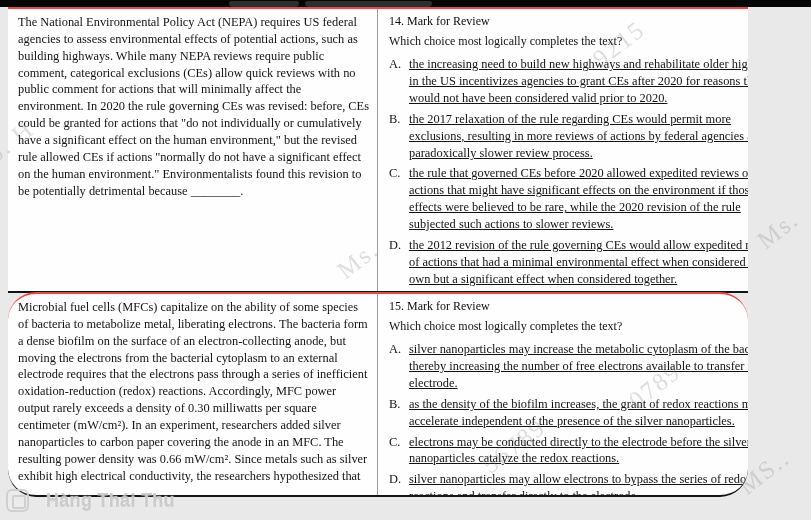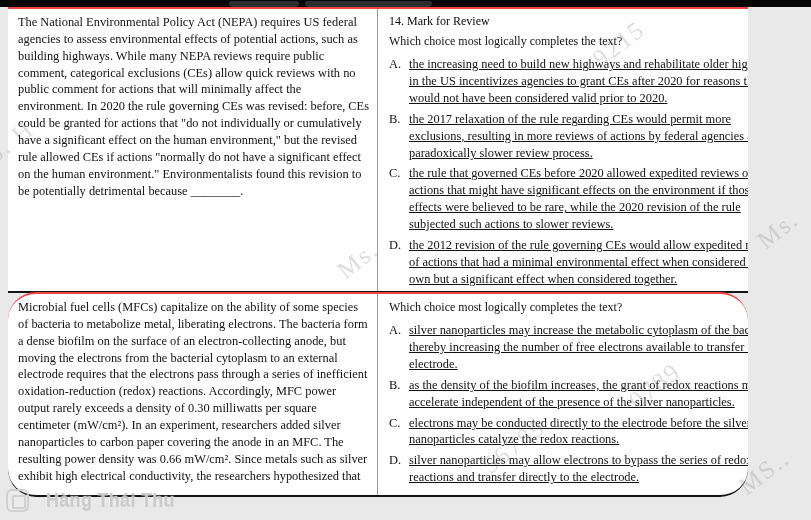--- a/index.html
+++ b/index.html
@@ -114,20 +114,24 @@
       </div>
     </div>
   </section>
 
   <section class="panel panel-2">
     <div class="passage-col">
       <p class="passage-text">Microbial fuel cells (MFCs) capitalize on the ability of some species of bacteria to metabolize metal, liberating electrons. The bacteria form a dense biofilm on the surface of an electron-collecting anode, but moving the electrons from the bacterial cytoplasm to an external electrode requires that the electrons pass through a series of inefficient oxidation-reduction (redox) reactions. Accordingly, MFC power output rarely exceeds a density of 0.30 milliwatts per square centimeter (mW/cm²). In an experiment, researchers added silver nanoparticles to carbon paper covering the anode in an MFC. The resulting power density was 0.66 mW/cm². Since metals such as silver exhibit high electrical conductivity, the researchers hypothesized that ________.</p>
     </div>
     <div class="v-divider"></div>
     <div class="question-col">
+      <div class="q-header">
+        <span class="q-num">15.</span>
+        <span class="q-mark">Mark for Review</span>
+      </div>
       <p class="q-prompt">Which choice most logically completes the text?</p>
       <div class="choice">
         <span class="c-letter">A.</span>
         <span class="c-text">silver nanoparticles may increase the metabolic cytoplasm of the bacteria, thereby increasing the number of free electrons available to transfer to the electrode.</span>
       </div>
       <div class="choice">
         <span class="c-letter">B.</span>
         <span class="c-text">as the density of the biofilm increases, the grant of redox reactions may accelerate independent of the presence of the silver nanoparticles.</span>
       </div>
       <div class="choice">

